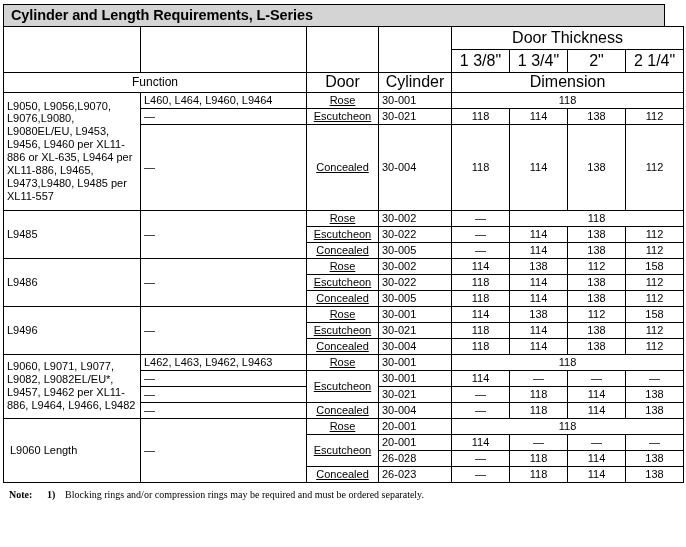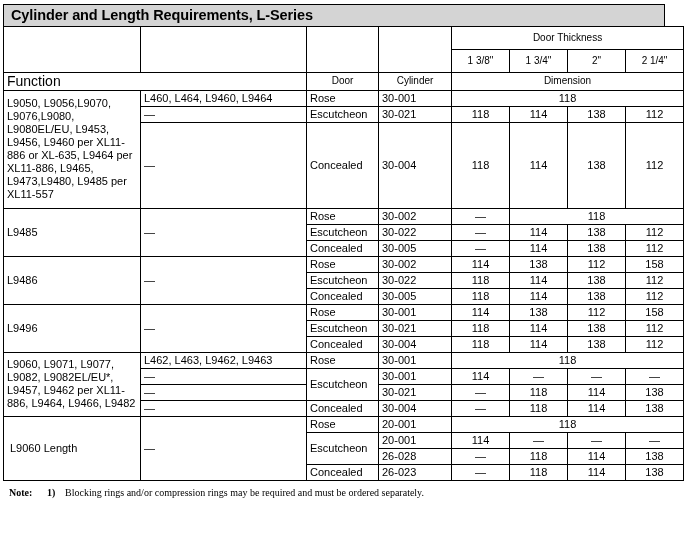--- a/index.html
+++ b/index.html
@@ -58,47 +58,48 @@
   .c-func-main { width: 137px; }
   .c-func-sub  { width: 166px; }
   .c-trim      { width: 72px; }
   .c-cyl       { width: 73px; }
   .c-dim       { width: 58px; }
 
   
   .hdr {
     text-align: center;
     font-weight: bold;
-    font-size: 10px;
+    font-size: 16px;
   }
   .hdr-door { height: 15px; }
   .hdr-size { height: 15px; }
   .hdr-dim  { height: 16px; }
   .hdr-blank-left { height: 46px; }
   .hdr-func-label {
-    font-weight: bold;
-    font-size: 14px;
+    text-align: center;
+    font-weight: bold;
+    font-size: 12px;
     vertical-align: bottom;
     padding-bottom: 1px;
   }
 
   
   .func-cell {
     vertical-align: top;
     padding-top: 1px;
     padding-left: 4px;
     font-size: 11px;
     line-height: 1.22;
   }
   .func-cell.mid {
     vertical-align: middle;
     padding-top: 0;
   }
   .ctr { text-align: left; }
-  .trim-cell { text-align: left; padding-left: 4px; }
+  .trim-cell { text-align: center; padding-left: 4px; text-decoration: underline; }
   .row-std { height: 16px; }
   .dim-cell { text-align: center; }
 
   .tall-concealed { vertical-align: top; padding-top: 1px; }
 
   
   .note {
     margin-top: 6px;
     padding-left: 6px;
     font-family: "Liberation Serif", serif;

